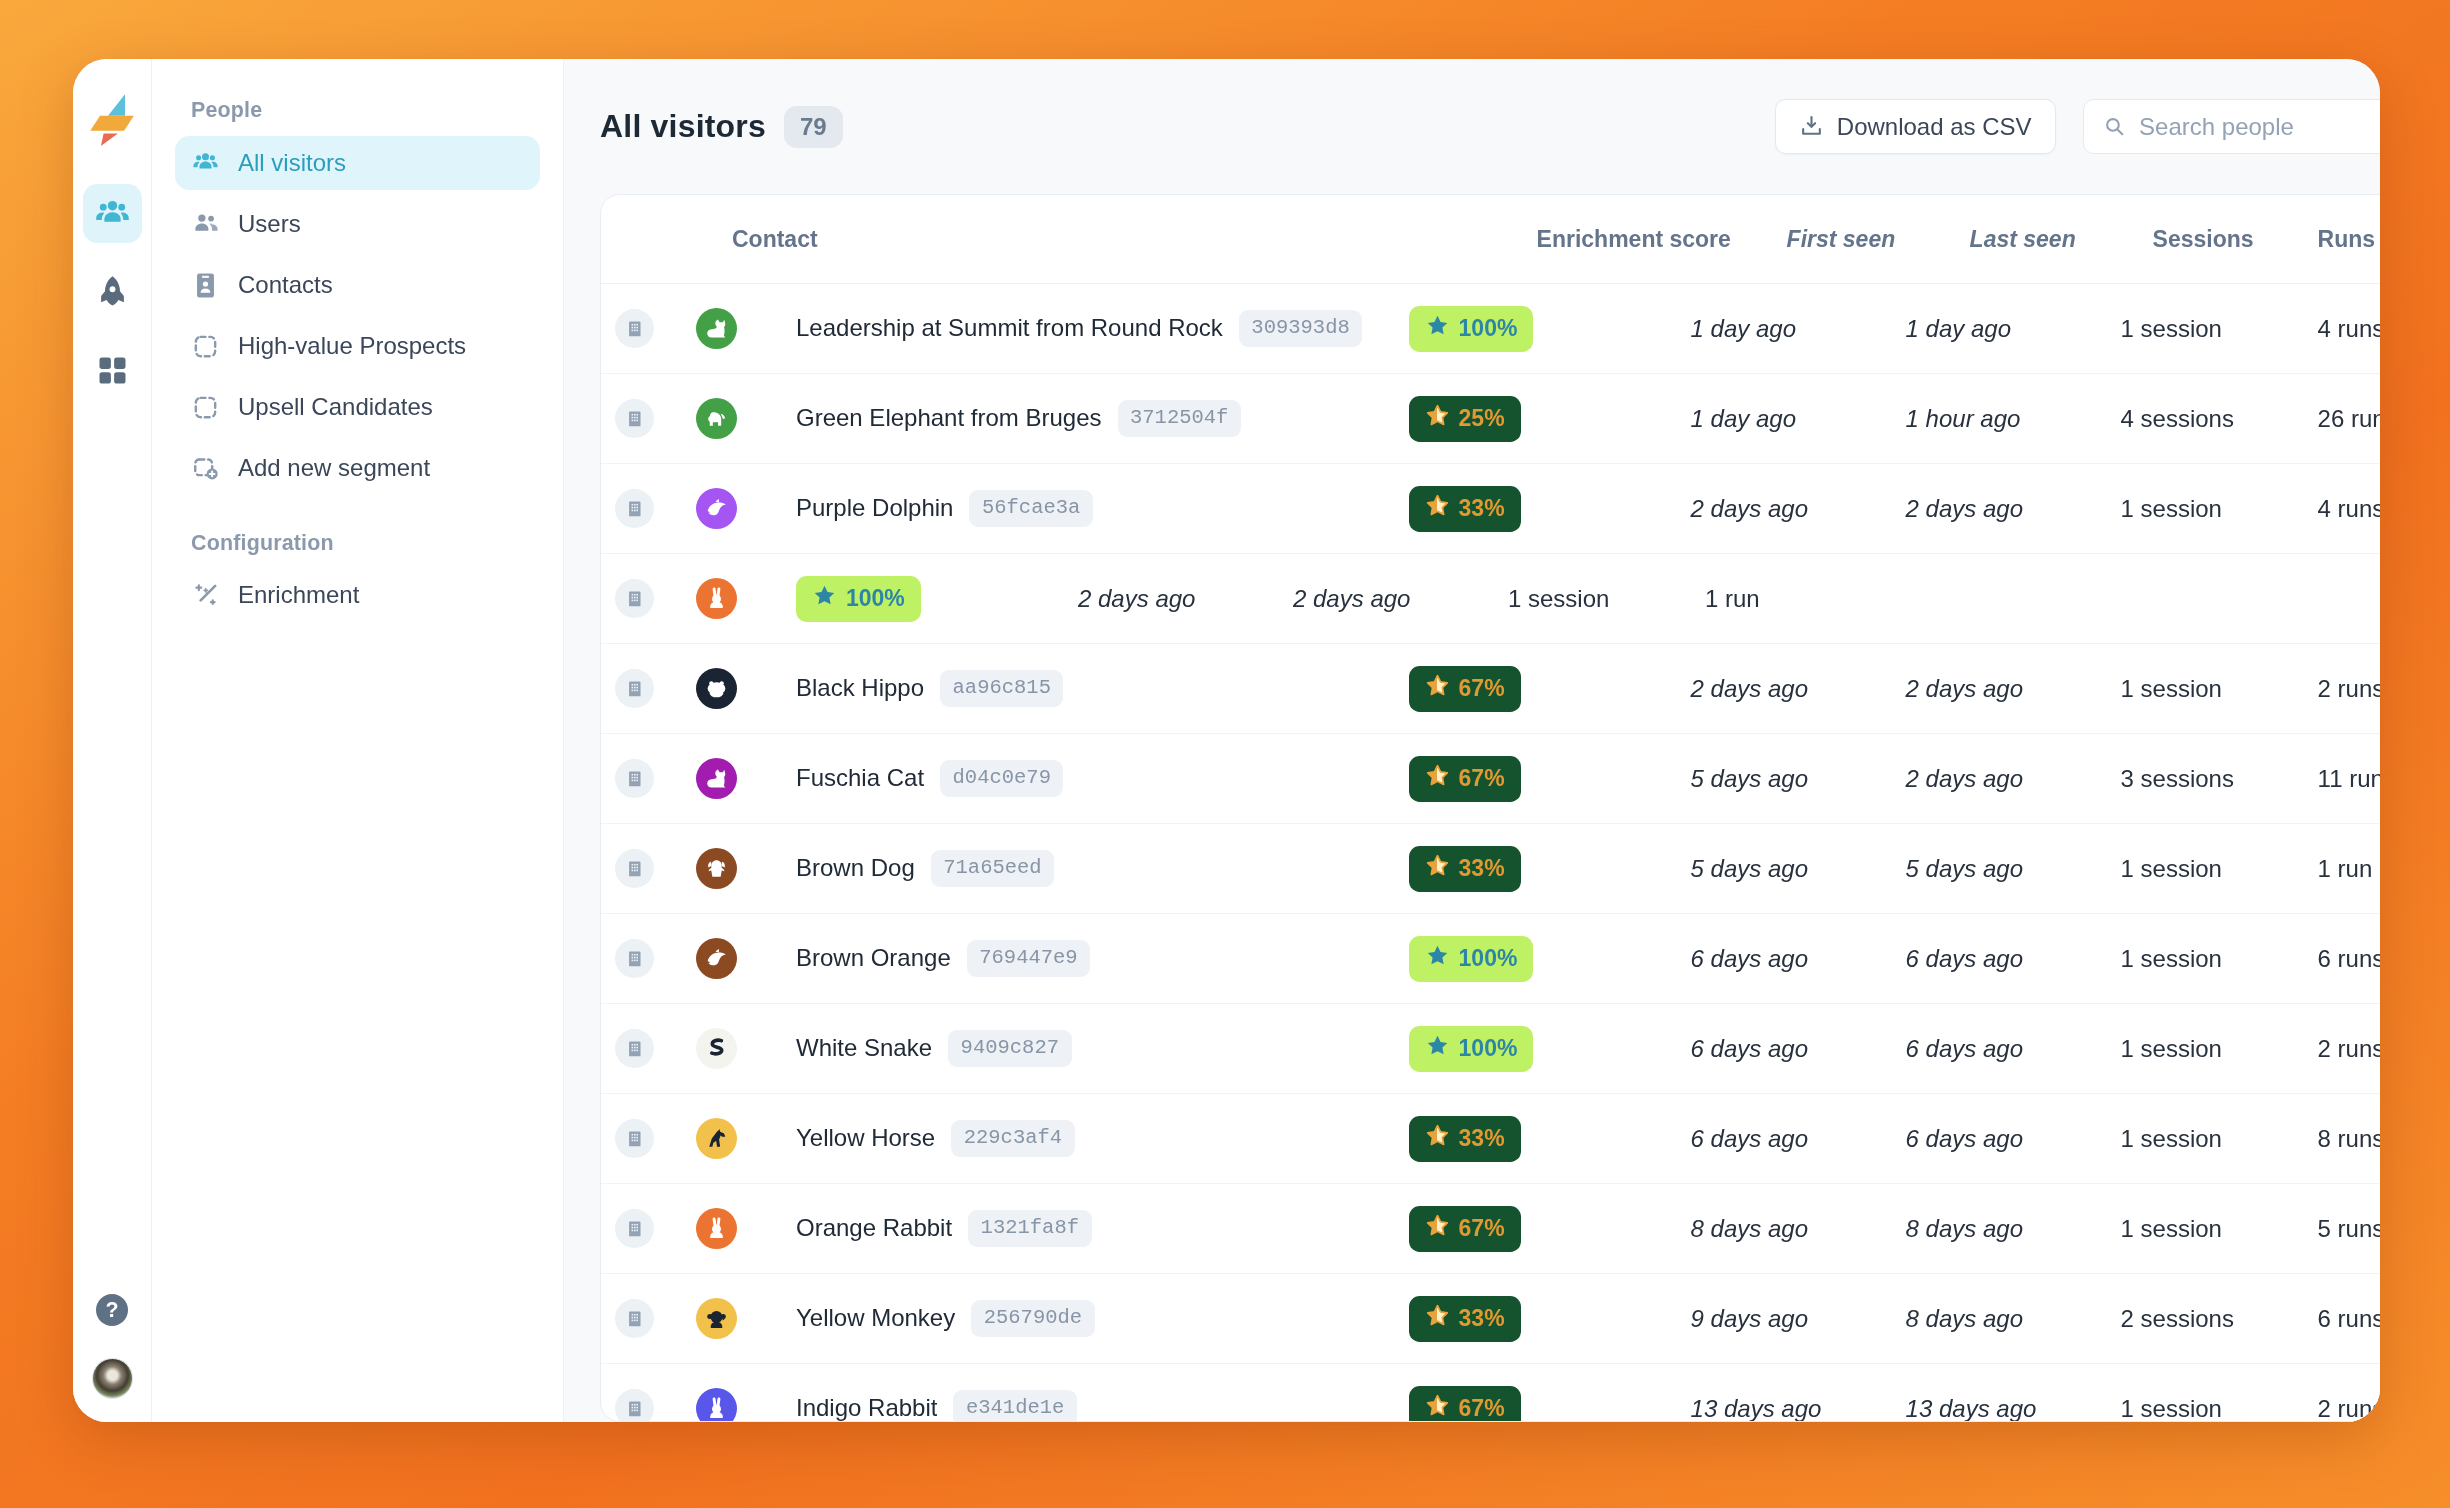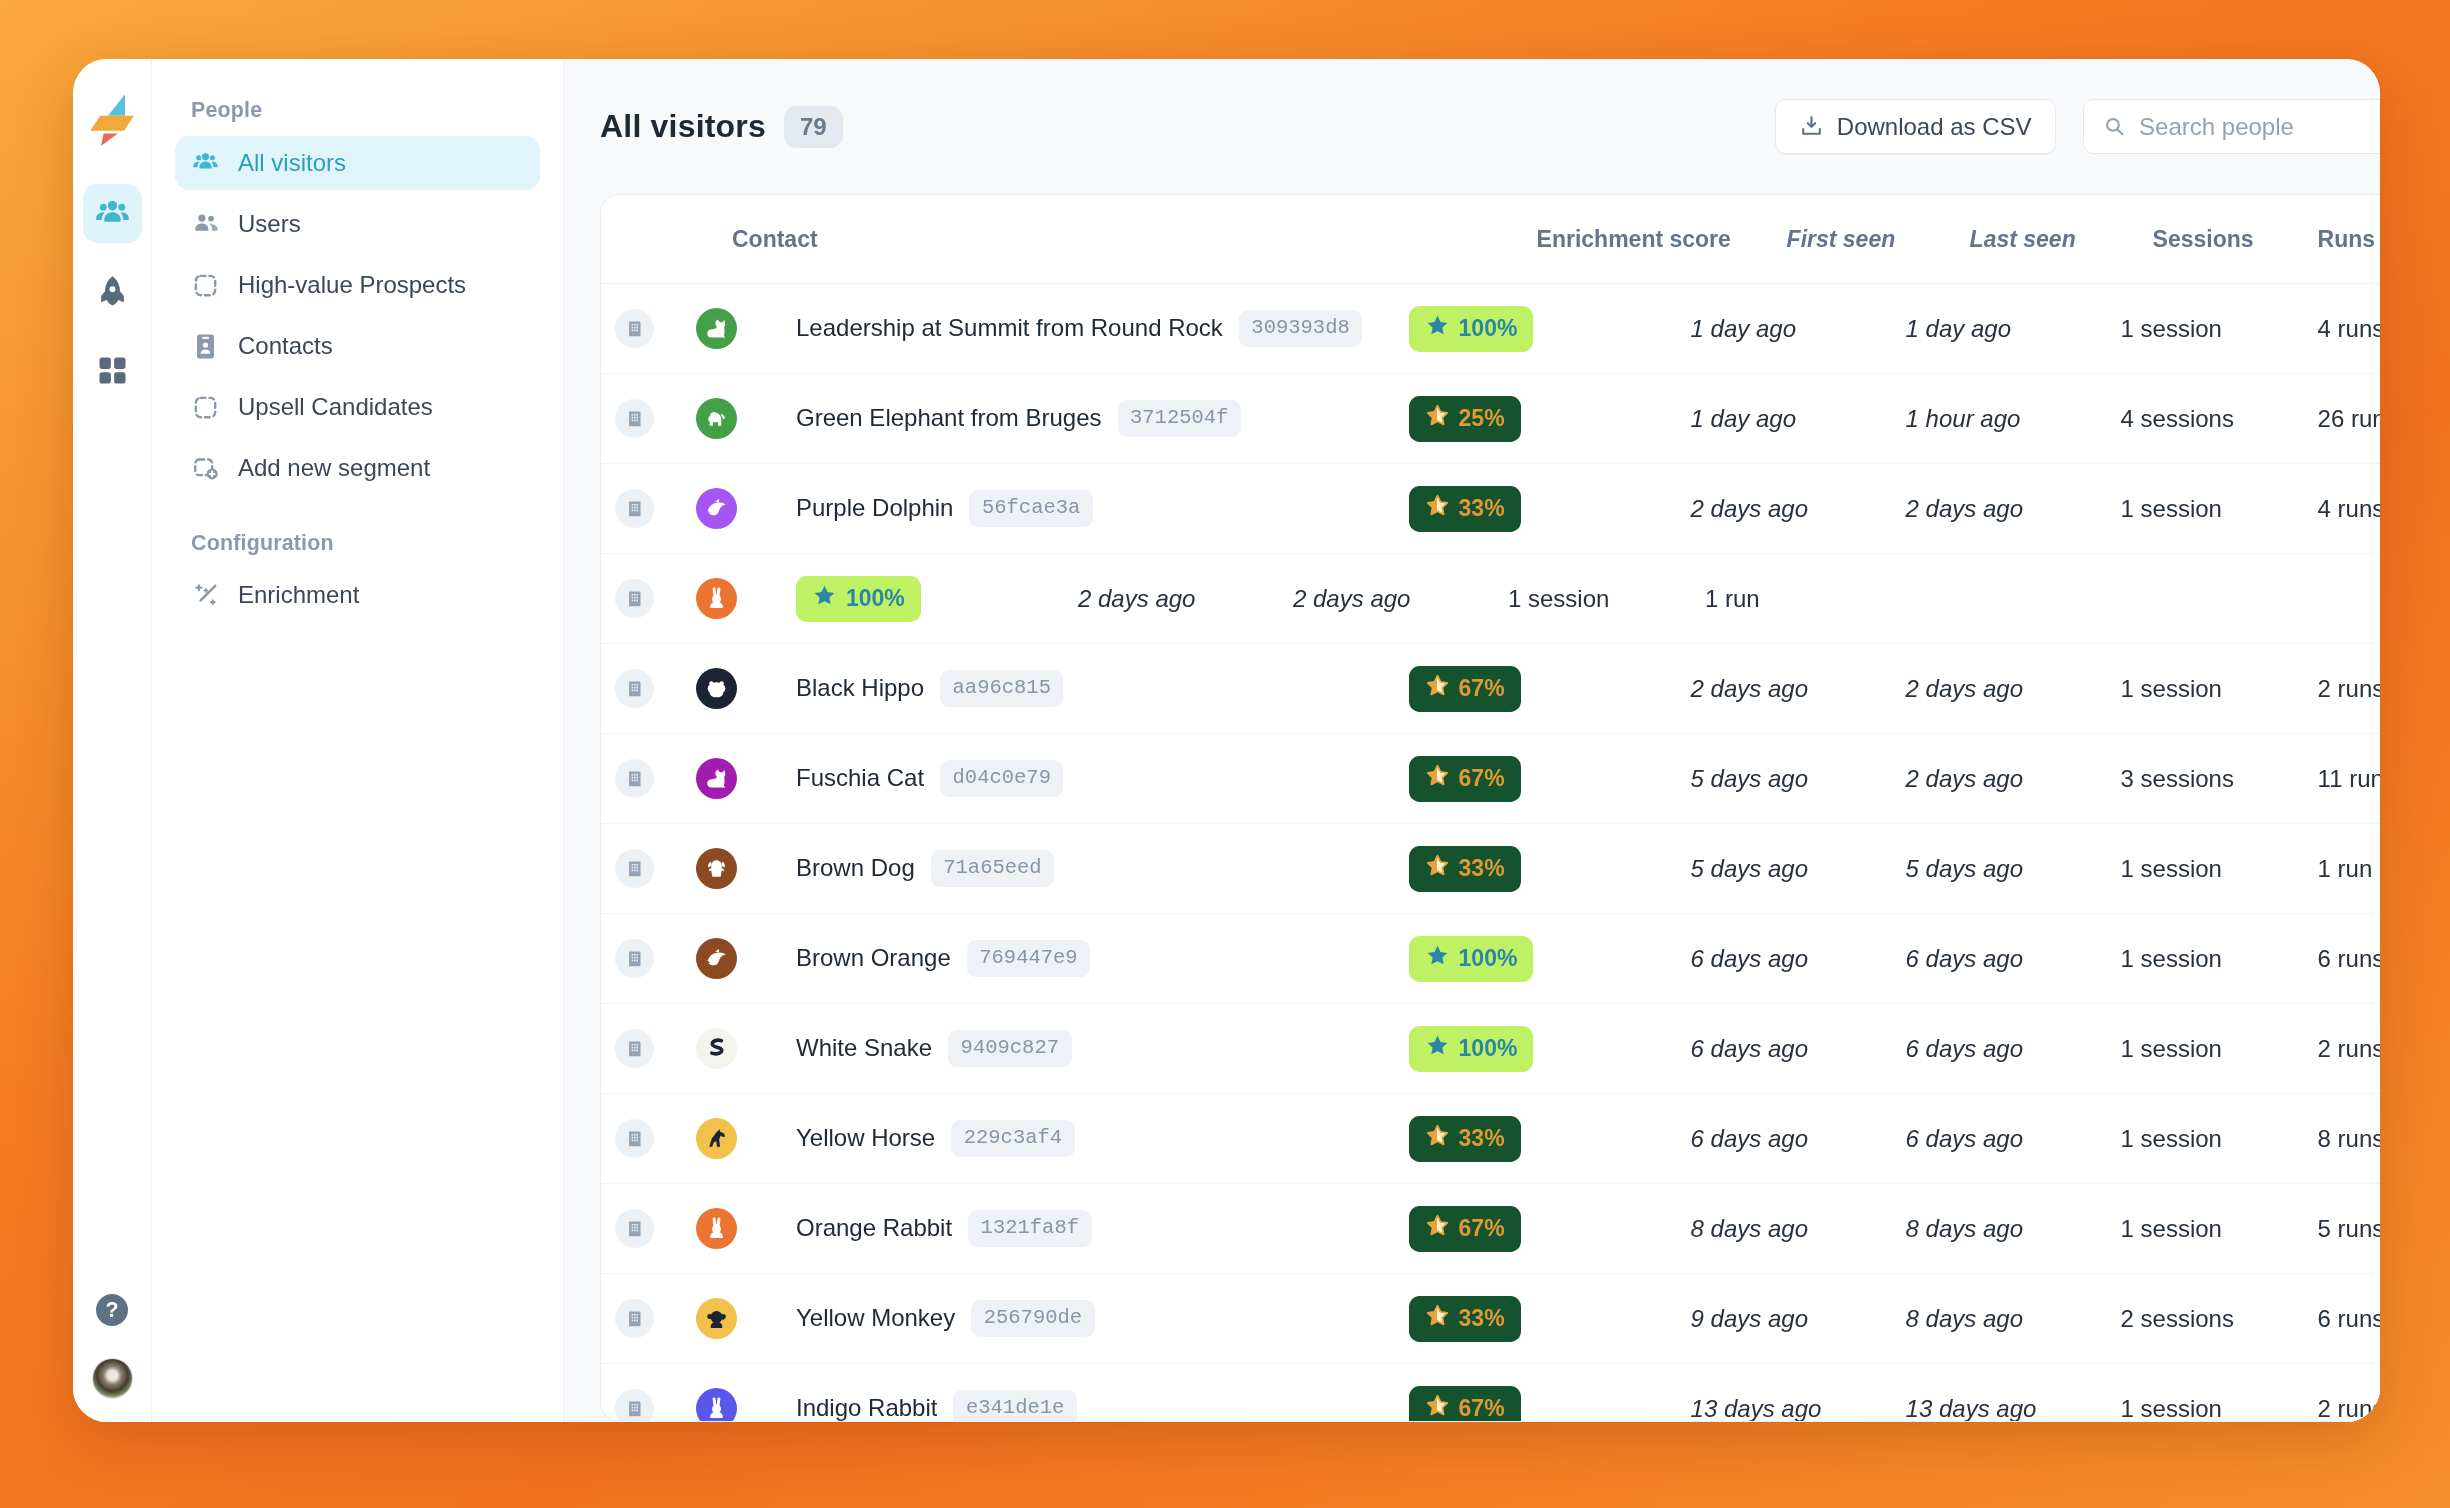--- a/index.html
+++ b/index.html
@@ -155,34 +155,34 @@
             <circle cx="9" cy="7.5" r="3"></circle>
             <path d="M9 12c-3 0-5.4 2-5.4 4.6V18h10.8v-1.4C14.4 14 12 12 9 12z"></path>
             <circle cx="16.6" cy="7.9" r="2.4"></circle>
             <path d="M16.8 11.9c-.6 0-1.2.1-1.7.3 1.4 1.1 2.3 2.6 2.3 4.4V18H22v-1.2c0-2.2-2-3.9-4.6-3.9z" opacity=".85"></path>
           </svg>
         </span>
         <span>Users</span>
       </div>
       <div class="menu-item">
         <span style="display: flex; width: 29px; height: 29px;">
-          <svg viewBox="0 0 24 24" fill="none" stroke="currentColor" stroke-width="2" stroke-linecap="round">
-            <rect x="4" y="4" width="16" height="16" rx="4" stroke-dasharray="4 3.2"></rect>
-          </svg>
-        </span>
-        <span>High-value Prospects</span>
-      </div>
-      <div class="menu-item">
-        <span style="display: flex; width: 29px; height: 29px;">
           <svg viewBox="0 0 24 24" fill="currentColor">
             <path d="M7 2h10a2 2 0 0 1 2 2v16a2 2 0 0 1-2 2H7a2 2 0 0 1-2-2V4a2 2 0 0 1 2-2zm5 6.6a2.2 2.2 0 1 0 0 4.4 2.2 2.2 0 0 0 0-4.4zM8 17.5c0-1.8 1.8-3 4-3s4 1.2 4 3V18H8v-.5z" fill-rule="evenodd" clip-rule="evenodd"></path>
             <rect x="9" y="4" width="6" height="1.8" rx=".9" fill="#fff" opacity=".9"></rect>
           </svg>
         </span>
         <span>Contacts</span>
+      </div>
+      <div class="menu-item">
+        <span style="display: flex; width: 29px; height: 29px;">
+          <svg viewBox="0 0 24 24" fill="none" stroke="currentColor" stroke-width="2" stroke-linecap="round">
+            <rect x="4" y="4" width="16" height="16" rx="4" stroke-dasharray="4 3.2"></rect>
+          </svg>
+        </span>
+        <span>High-value Prospects</span>
       </div>
       <div class="menu-item">
         <span style="display: flex; width: 29px; height: 29px;">
           <svg viewBox="0 0 24 24" fill="none" stroke="currentColor" stroke-width="2" stroke-linecap="round">
             <rect x="4" y="4" width="16" height="16" rx="4" stroke-dasharray="4 3.2"></rect>
           </svg>
         </span>
         <span>Upsell Candidates</span>
       </div>
       <div class="menu-item">

